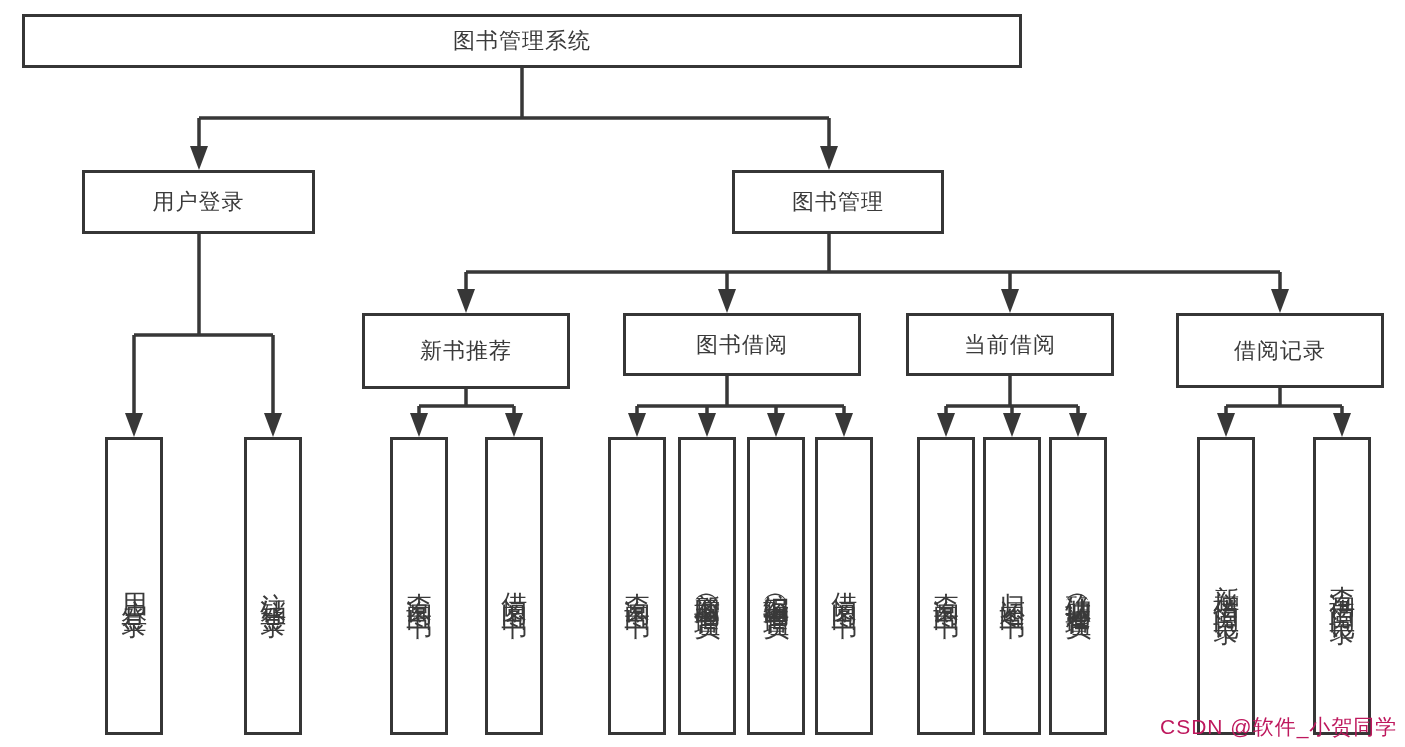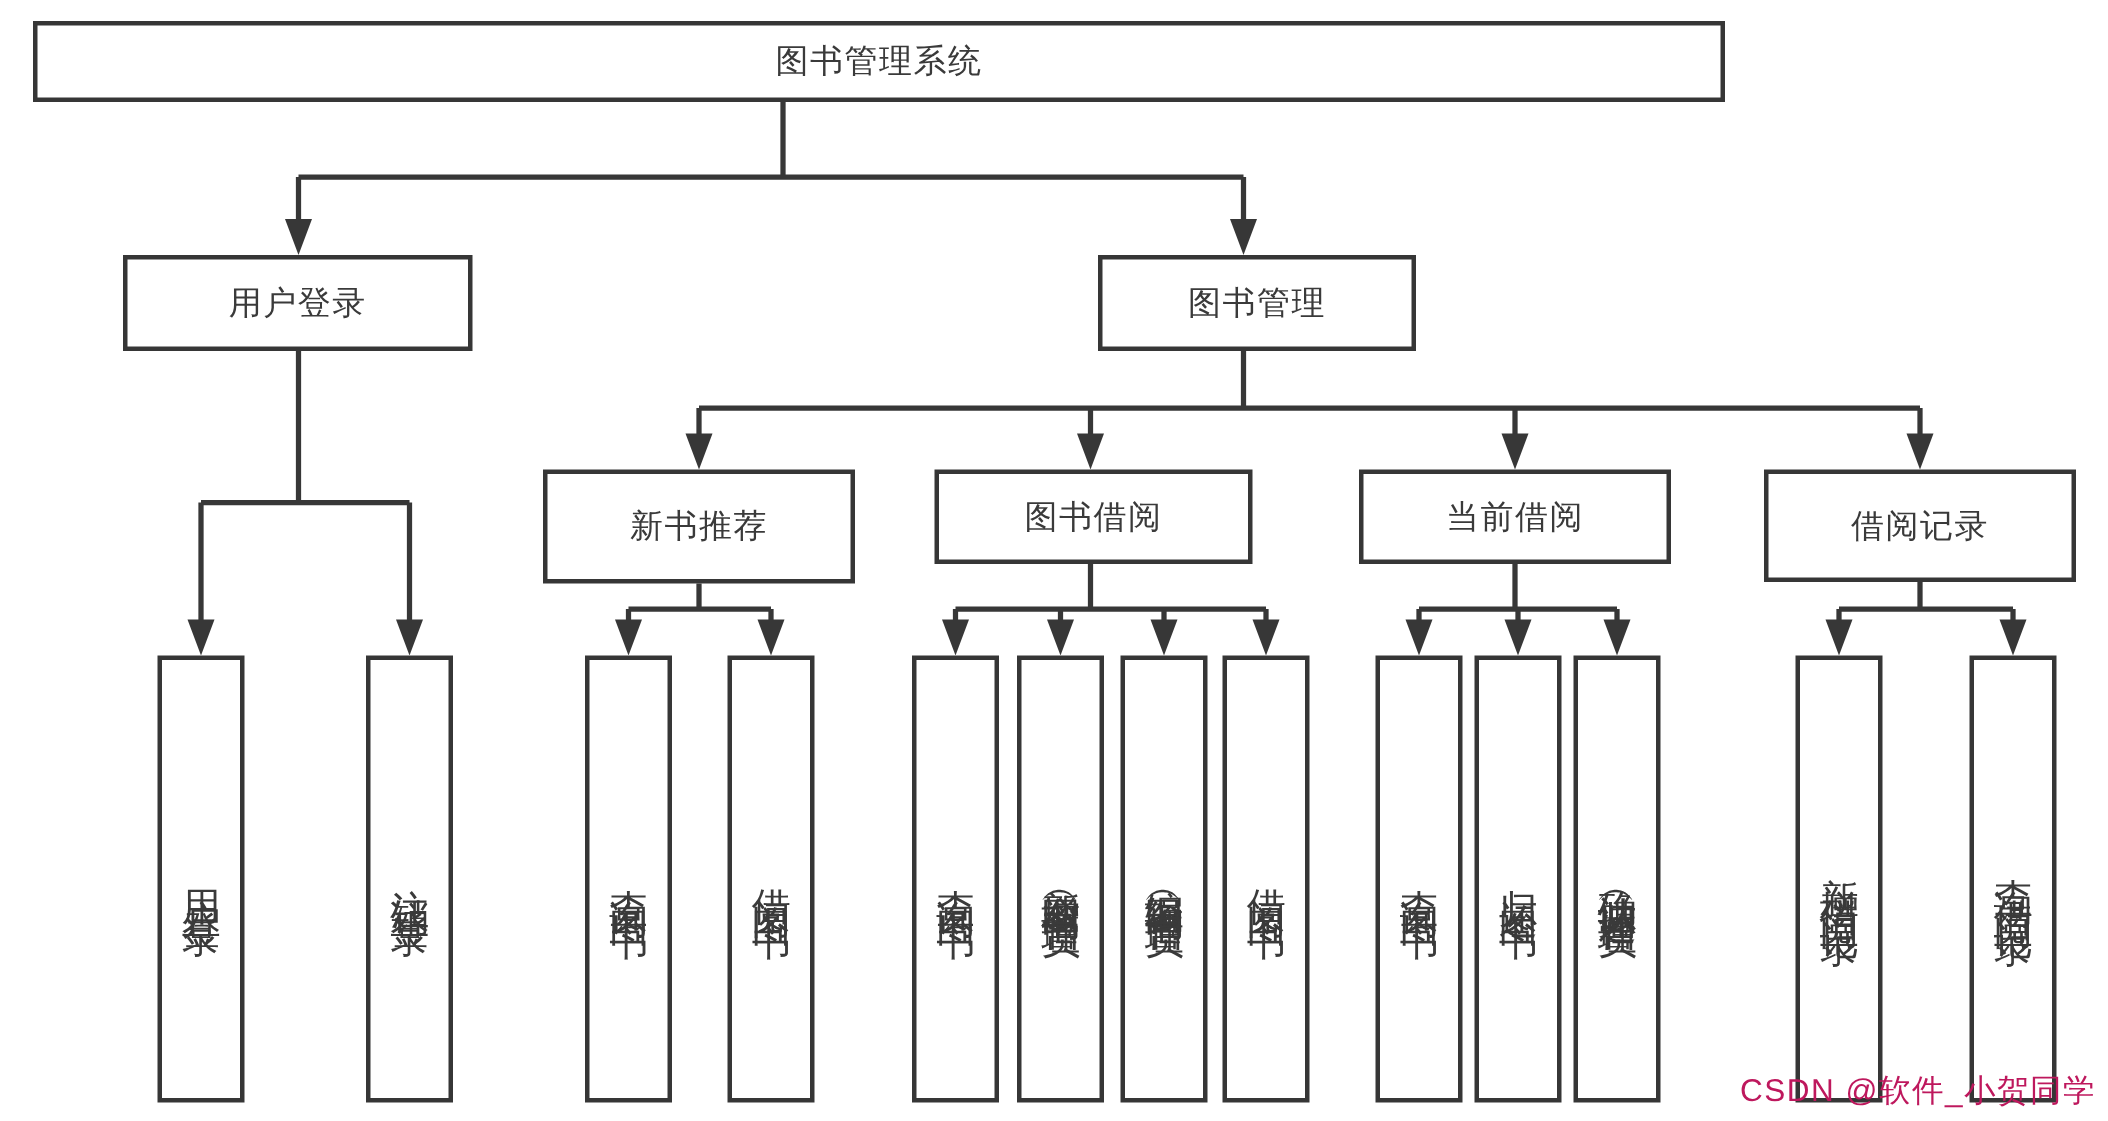--- a/index.html
+++ b/index.html
@@ -88,35 +88,35 @@
       <polygon points="776,437 767,413 785,413"></polygon>
       <polygon points="844,437 835,413 853,413"></polygon>
       <polygon points="946,437 937,413 955,413"></polygon>
       <polygon points="1012,437 1003,413 1021,413"></polygon>
       <polygon points="1078,437 1069,413 1087,413"></polygon>
       <polygon points="1226,437 1217,413 1235,413"></polygon>
       <polygon points="1342,437 1333,413 1351,413"></polygon>
     </g>
   </svg>
 
-  <div class="box" style="left:22px; top:14px; width:1128px; height:54px;">
+  <div class="box" style="left:22px; top:14px; width:1000px; height:54px;">
     <span>图书管理系统</span>
   </div>
 
   <div class="box" style="left:82px; top:170px; width:233px; height:64px;">
     <span>用户登录</span>
   </div>
   <div class="box" style="left:732px; top:170px; width:212px; height:64px;">
     <span>图书管理</span>
   </div>
 
   <div class="box" style="left:362px; top:313px; width:208px; height:76px;">
     <span>新书推荐</span>
   </div>
-  <div class="box" style="left:623px; top:313px; width:212px; height:63px;">
+  <div class="box" style="left:623px; top:313px; width:238px; height:63px;">
     <span>图书借阅</span>
   </div>
   <div class="box" style="left:906px; top:313px; width:208px; height:63px;">
     <span>当前借阅</span>
   </div>
   <div class="box" style="left:1176px; top:313px; width:208px; height:75px;">
     <span>借阅记录</span>
   </div>
 
   <div class="box leaf" style="left:105px; top:437px; width:58px; height:298px;">

